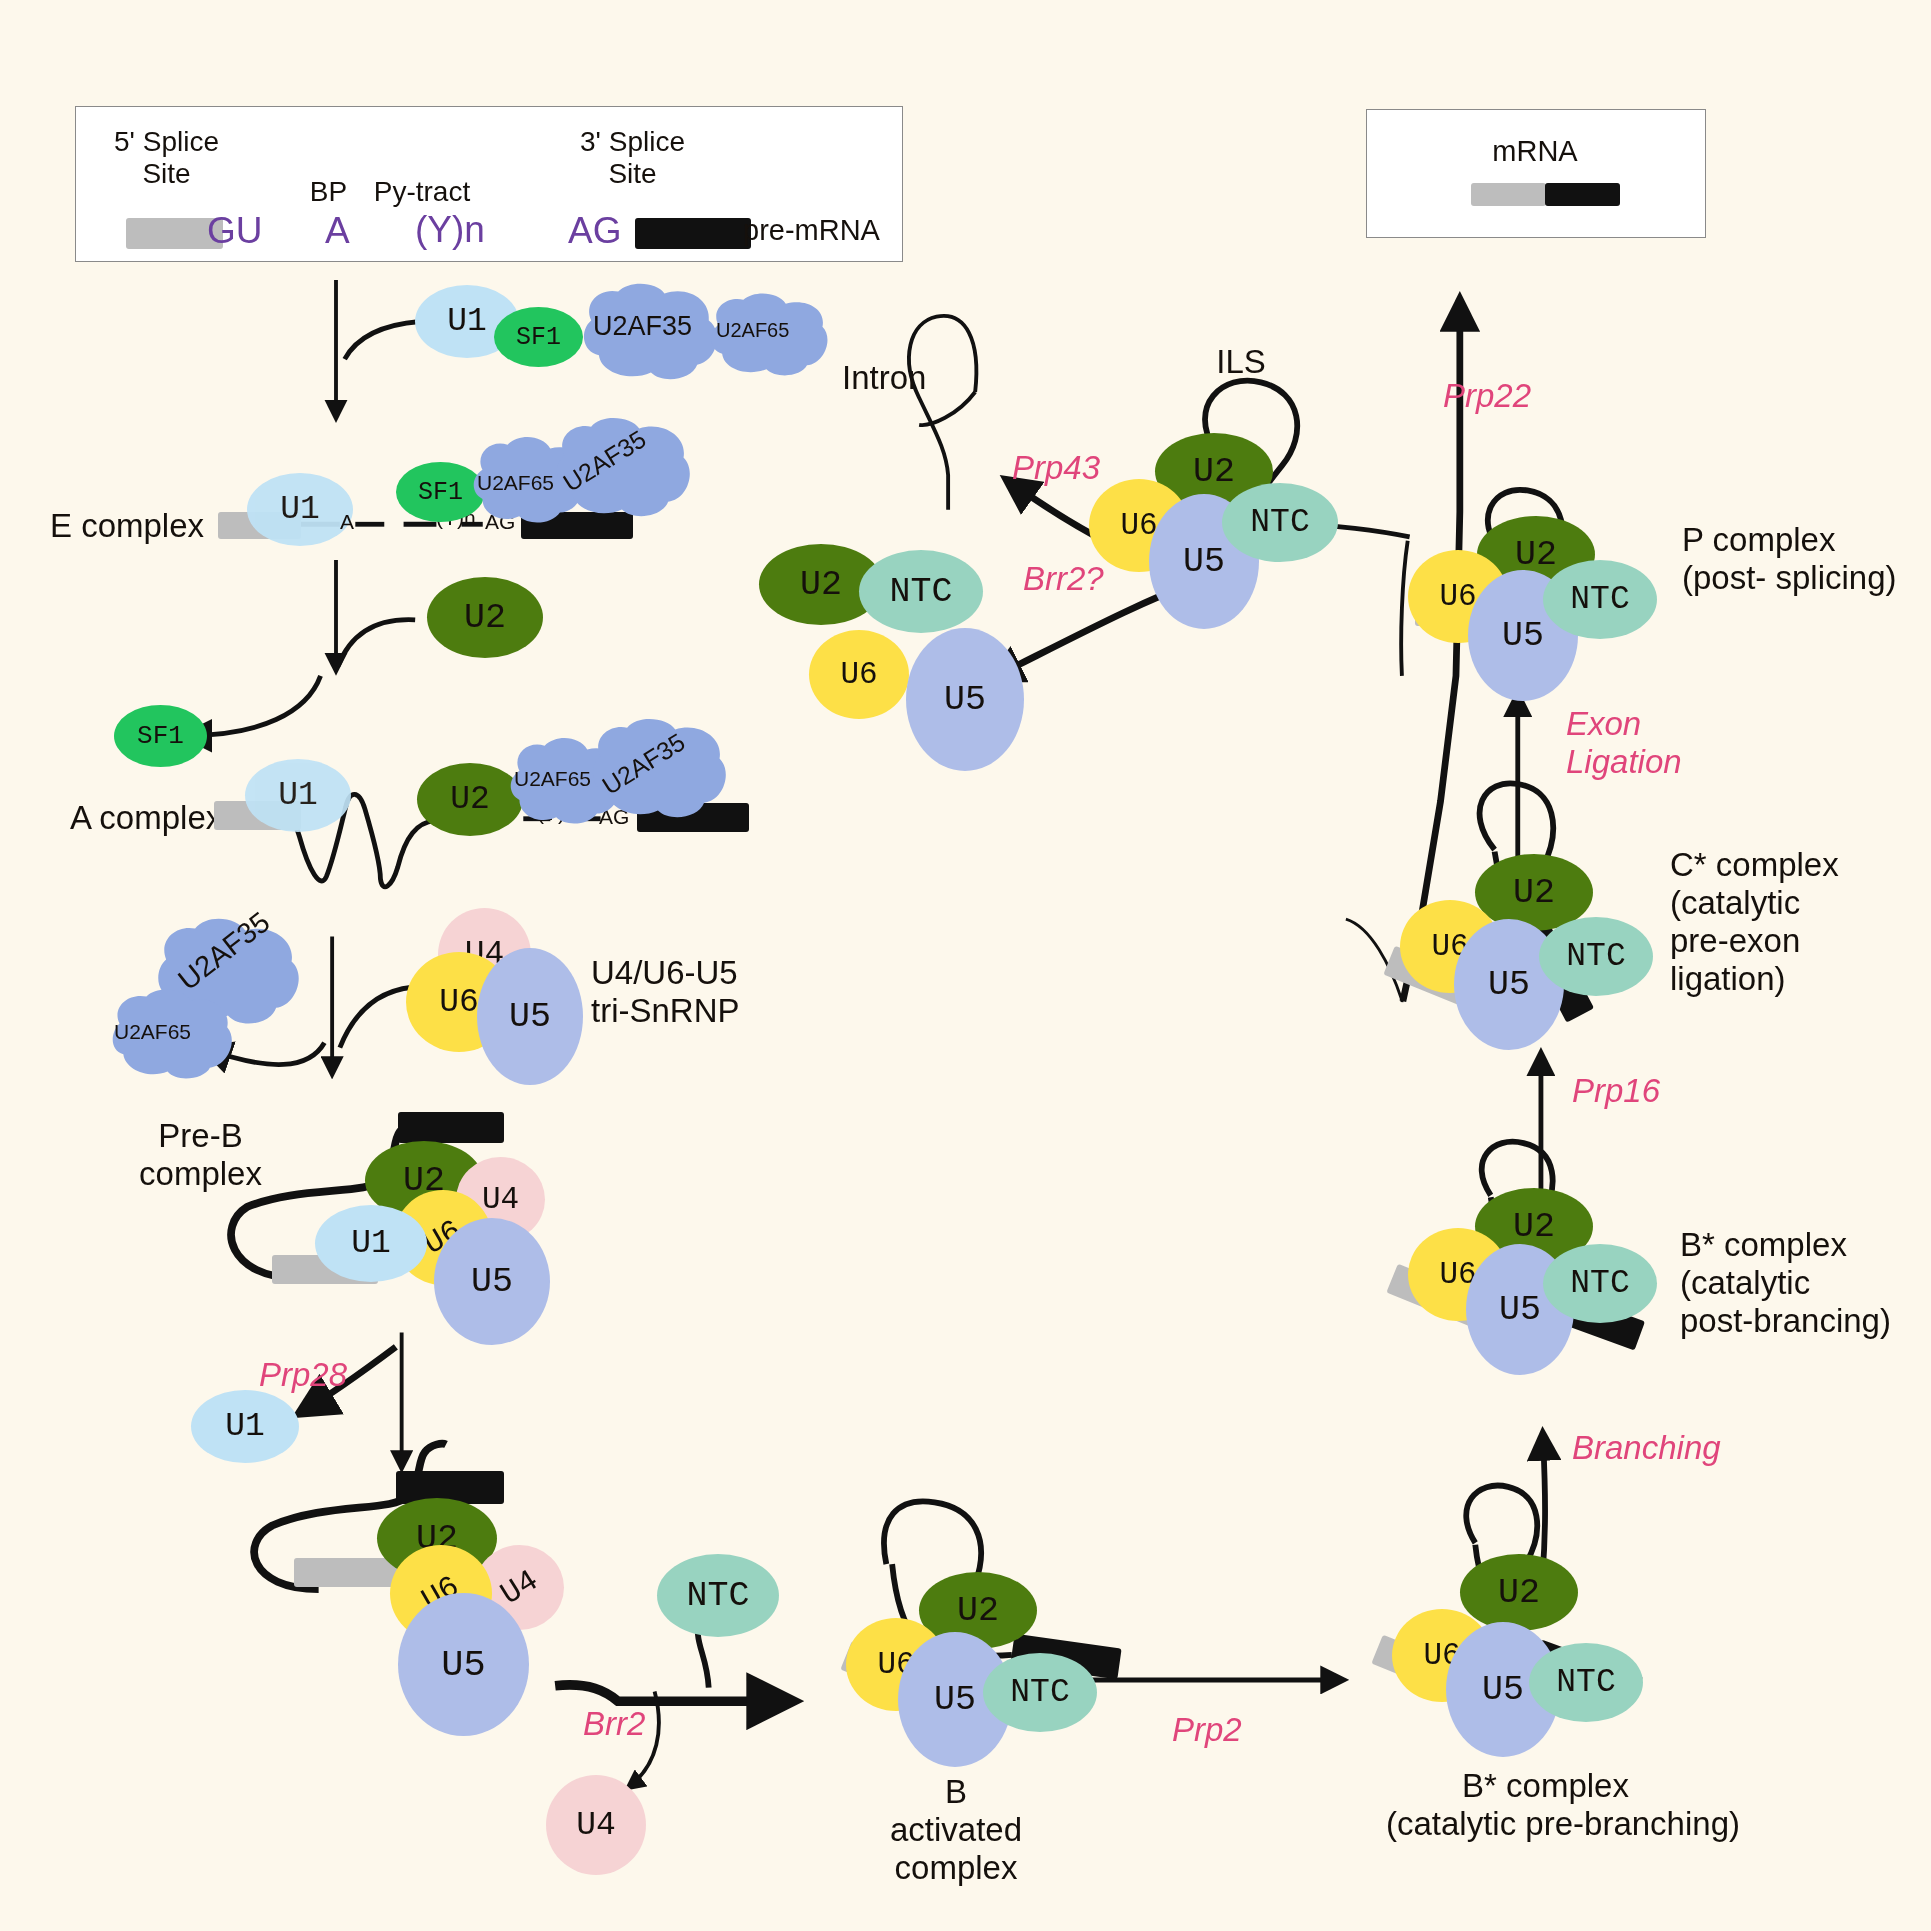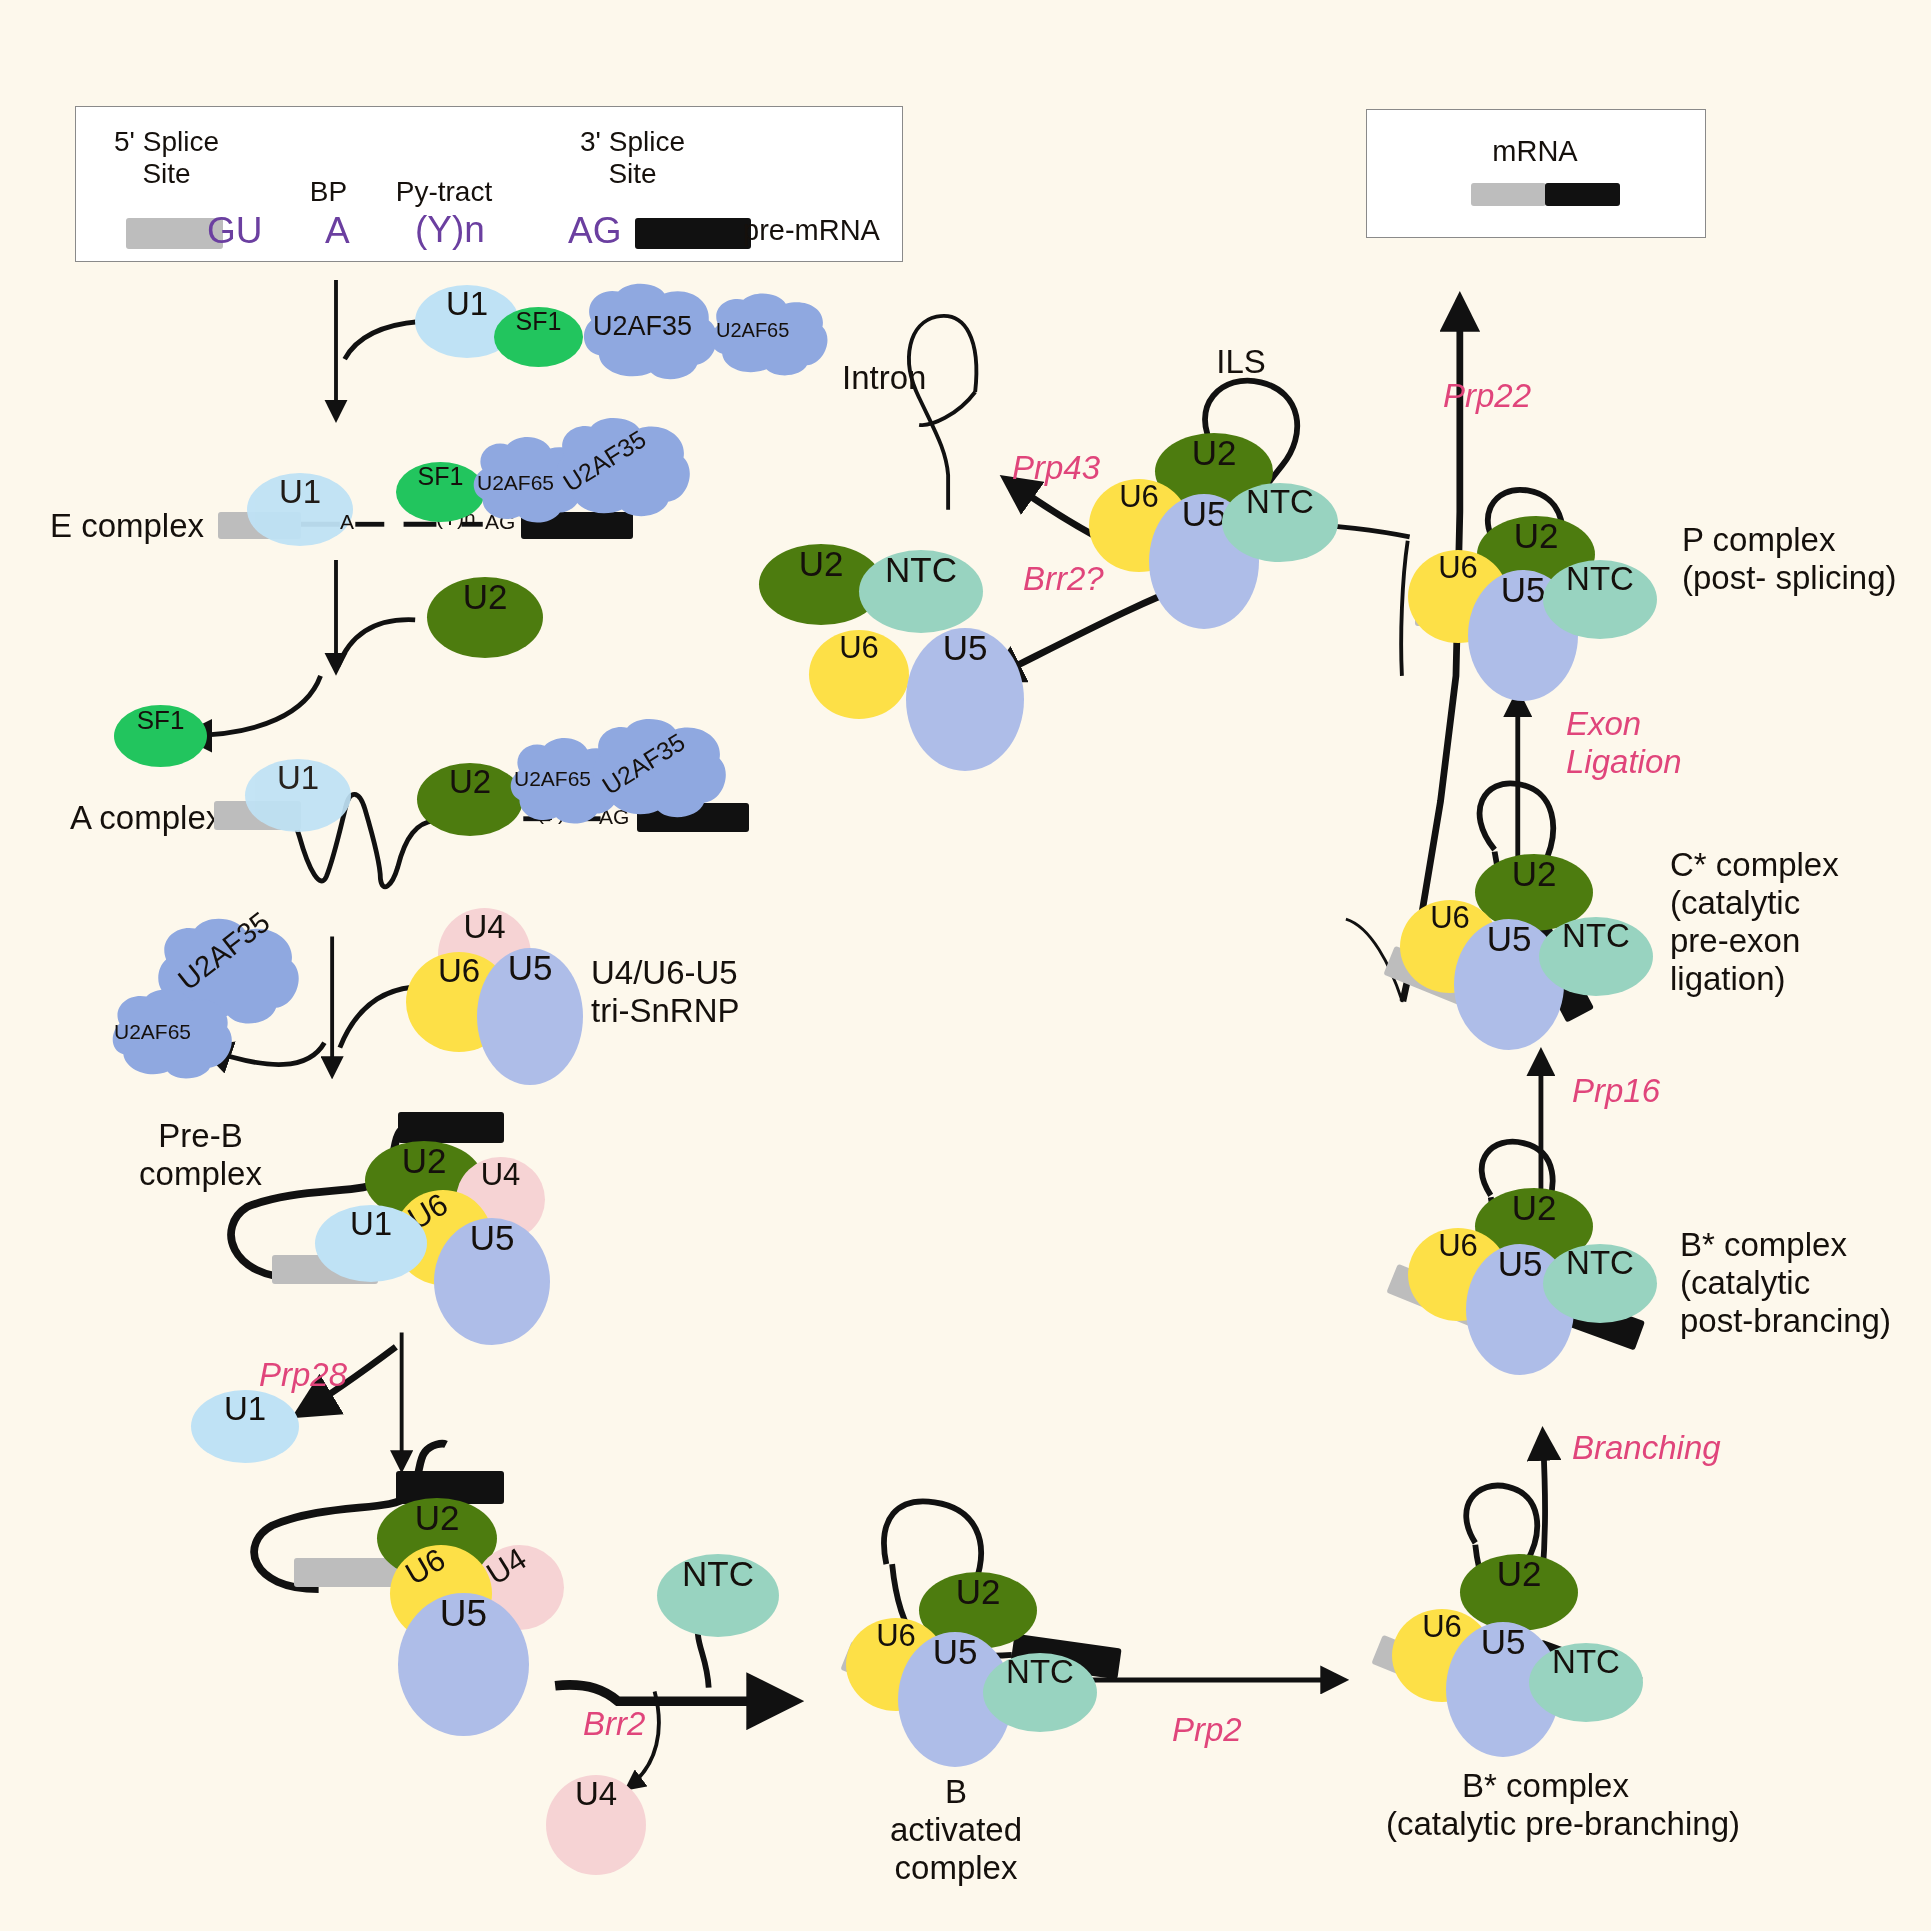--- a/index.html
+++ b/index.html
@@ -12,22 +12,22 @@
   }
   #stage{position:absolute;left:0;top:0;width:1842px;height:1931px;}
   svg#art{position:absolute;left:0;top:0;width:1931px;height:1931px;}
 
   
   .lbl{position:absolute;color:#15100c;line-height:1.15;white-space:pre;}
   .enz{position:absolute;color:#e0457b;font-style:italic;line-height:1.15;white-space:pre;font-weight:400;}
   .ctr{text-align:center;}
 
   
-  .blob{position:absolute;display:flex;justify-content:center;
-        color:#15100c;border-radius:50%;}
+  .blob{position:absolute;display:flex;align-items:center;justify-content:center;
+        color:#15100c;border-radius:50%;font-family:Liberation Mono, monospace;}
   .u1{background:#bfe2f5;}
   .u2{background:#4d7c0f;}
   .u4{background:#f6d3d4;}
   .u5{background:#aebde8;}
   .u6{background:#fde047;}
   .ntc{background:#98d3c0;}
   .sf1{background:#22c55e;}
 
   .exon5{position:absolute;background:#bdbdbd;border-radius:2.9px;}
   .exon3{position:absolute;background:#111111;border-radius:2.9px;}
@@ -162,21 +162,21 @@
     <path d="M1010,406 C992,430 964,442 952,440" stroke="#111" stroke-width="4" fill="none"></path>
 
     <path d="M1240,600 C1180,582 1120,552 1044,498" stroke="#111" stroke-width="7" fill="none" marker-end="url(#ahB)"></path>
     <path d="M1240,602 C1180,624 1120,656 1028,702" stroke="#111" stroke-width="7" fill="none" marker-end="url(#ahB)"></path>
   </svg>
 
   <div class="boxpanel" style="left:75px;top:106px;width:826px;height:154px;"></div>
   <div class="lbl ctr" style="left:75px;top:126px;width:183px;font-size:28px;">5' Splice
 Site</div>
   <div class="lbl ctr" style="left:290px;top:176px;width:77px;font-size:28px;">BP</div>
-  <div class="lbl ctr" style="left:367px;top:176px;width:154px;font-size:28px;">Py-tract</div>
+  <div class="lbl ctr" style="left:345px;top:176px;width:154px;font-size:28px;">Py-tract</div>
   <div class="lbl ctr" style="left:541px;top:126px;width:183px;font-size:28px;">3' Splice
 Site</div>
 
   <div class="exon5" style="left:126px;top:218px;width:97px;height:31px;"></div>
   <div class="lbl" style="left:207px;top:210px;font-size:37px;color:#6b3fa0;">GU</div>
   <div class="lbl" style="left:325px;top:210px;font-size:37px;color:#6b3fa0;">A</div>
   <div class="lbl" style="left:415px;top:209px;font-size:37px;color:#6b3fa0;">(Y)n</div>
   <div class="lbl" style="left:568px;top:210px;font-size:37px;color:#6b3fa0;">AG</div>
   <div class="exon3" style="left:635px;top:218px;width:116px;height:31px;"></div>
   <div class="lbl" style="left:743px;top:214px;font-size:29px;">pre-mRNA</div>

